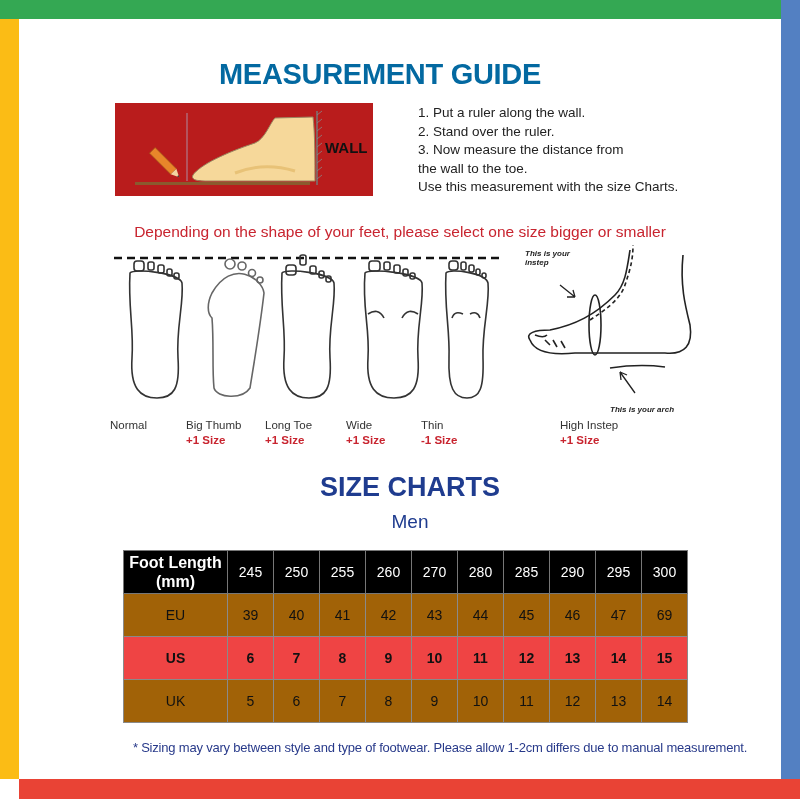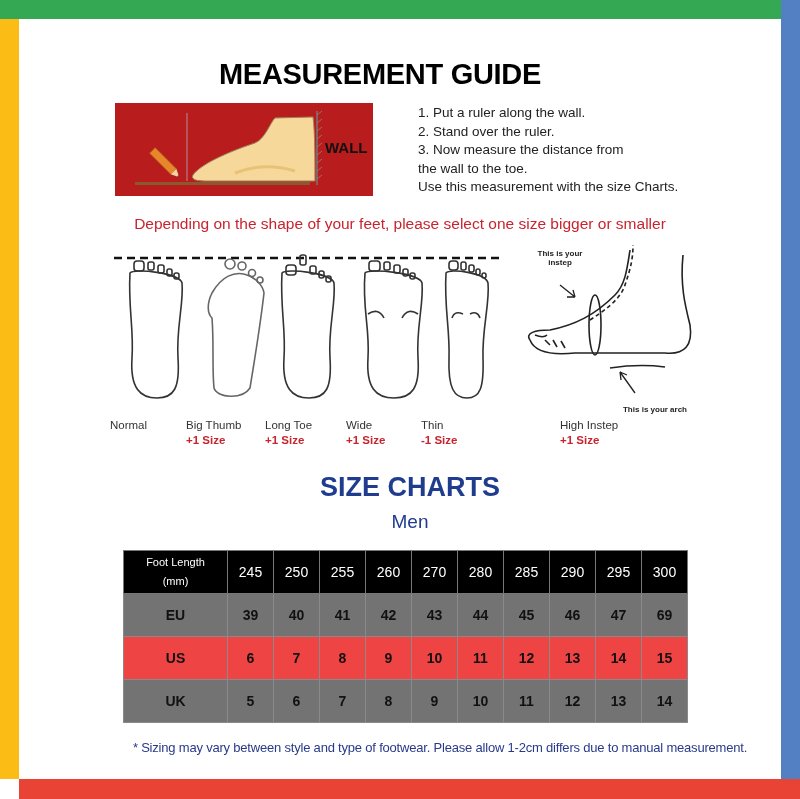--- a/index.html
+++ b/index.html
@@ -9,64 +9,64 @@
     font-family: "Liberation Sans", "DejaVu Sans", sans-serif;
   }
   .bar { position: absolute; }
   .bar-top { left: 0; top: 0; width: 785px; height: 19px; background: #34a853; }
   .bar-left { left: 0; top: 19px; width: 19px; height: 760px; background: #fbbc15; }
   .bar-right { left: 781px; top: 0; width: 19px; height: 779px; background: #5380c2; }
   .bar-bottom { left: 19px; top: 779px; width: 781px; height: 20px; background: #e94335; }
 
   .title {
     position: absolute; left: 0; width: 760px; top: 58px; text-align: center;
-    font-weight: bold; font-size: 29px; color: #000000; letter-spacing: -0.3px;
+    font-weight: bold; font-size: 29px; color: #0369a1; letter-spacing: -0.3px;
   }
   .illus-measure {
     position: absolute; left: 115px; top: 103px; width: 258px; height: 93px;
     background: #b91c1c;
   }
   .steps {
     position: absolute; left: 418px; top: 104px; font-size: 13.5px; color: #222;
     line-height: 18.5px;
   }
   .steps div { white-space: nowrap; }
   .notice {
-    position: absolute; left: 0; width: 800px; top: 215px; text-align: center;
+    position: absolute; left: 0; width: 800px; top: 223px; text-align: center;
     font-size: 15.5px; color: #c8242f;
   }
   .feet-svg { position: absolute; left: 112px; top: 248px; }
   .foot-label {
     position: absolute; text-align: left; font-size: 11.5px; color: #333; width: 90px;
     line-height: 15px;
   }
   .foot-label .adj { color: #c8242f; font-weight: bold; }
   .instep-svg { position: absolute; left: 515px; top: 245px; }
-  .instep-note { position: absolute; font-size: 8px; font-weight: bold; color: #222; text-align:center; line-height: 9px; }
+  .instep-note { position: absolute; font-size: 8px; font-weight: bold; color: #222; line-height: 9px; font-style: italic; }
 
   .size-title {
     position: absolute; left: 0; width: 820px; top: 472px; text-align: center;
     font-weight: bold; font-size: 27px; color: #1f3c8f;
   }
   .size-sub {
     position: absolute; left: 0; width: 820px; top: 511px; text-align: center;
     font-size: 19px; color: #1f3c8f;
   }
   table.chart {
     position: absolute; left: 123px; top: 550px; border-collapse: collapse;
     font-size: 14px;
   }
   table.chart td {
     border: 1.5px solid #8a8a8a; text-align: center; padding: 0;
     width: 45px; height: 42px; color: #111;
   }
   table.chart td.rowhead { width: 103px; font-weight: bold; }
   table.chart tr.head td { background: #000; color: #fff; font-weight: normal; border-color: #777; height: 42px; }
-  table.chart tr.head td.rowhead { font-weight: normal; font-size: 11px; line-height: 19px; }
-  table.chart tr.grey td { background: #737373; font-weight: bold; }
+  table.chart tr.head td.rowhead { font-weight: bold; font-size: 16px; line-height: 19px; }
+  table.chart tr.grey td { background: #a16207; font-weight: normal; }
   table.chart tr.white td { background: #ef4444; font-weight: bold; }
   .footnote {
     position: absolute; left: 0; width: 800px; top: 740px; text-align: center;
     font-size: 13px; color: #283a8a; letter-spacing: -0.2px; padding-left: 40px;
   }
 </style>
 </head>
 <body>
 
 <div class="bar bar-top"></div>

